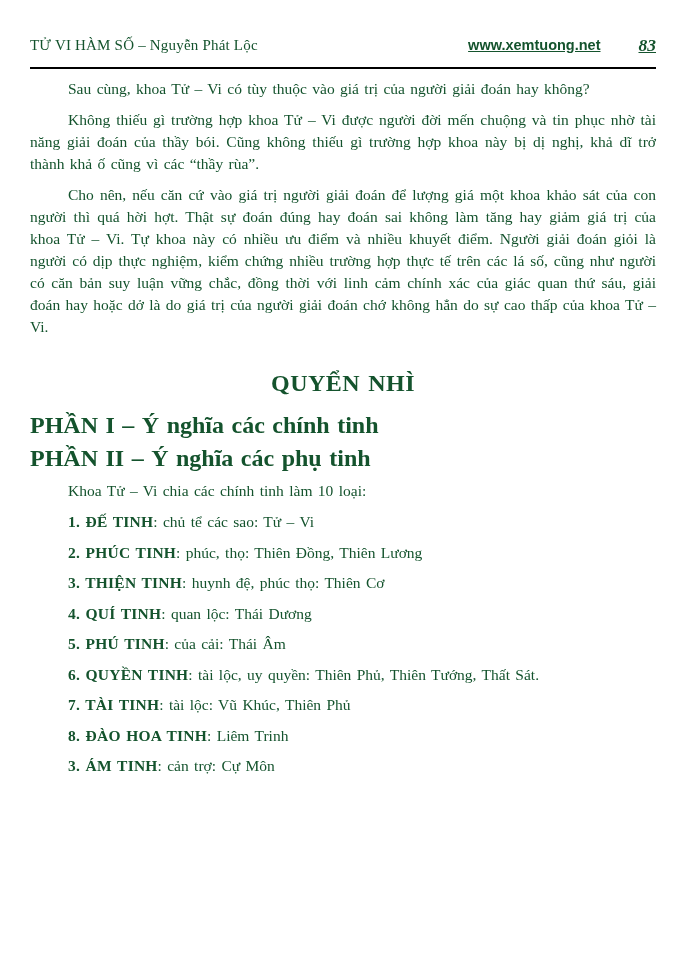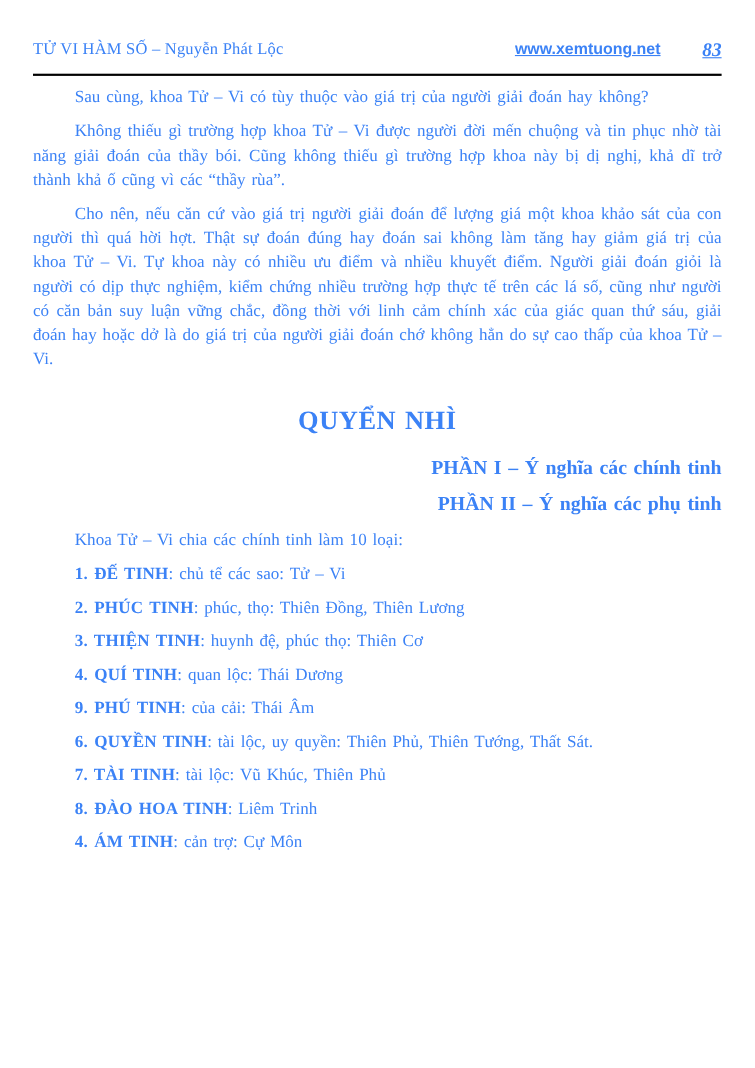--- a/index.html
+++ b/index.html
@@ -6,21 +6,21 @@
   body {
     width: 686px; height: 971px;
     background: #ffffff;
     overflow: hidden;
   }
   .page {
     box-sizing: border-box;
     width: 686px; height: 971px;
     padding: 34px 30px 0 30px;
     font-family: "Liberation Serif", "DejaVu Serif", serif;
-    color: #3b82f6;
+    color: #14532d;
     font-size: 15.5px;
     line-height: 22px;
   }
   .page-header {
     display: flex;
     justify-content: space-between;
     align-items: baseline;
   }
   .book-title { font-size: 15px; letter-spacing: 0.2px; white-space: nowrap; }
   .header-right { display: flex; align-items: center; gap: 38px; text-decoration: underline; }
@@ -54,23 +54,23 @@
   .h-volume {
     font-size: 24px;
     font-weight: bold;
     text-align: center;
     text-indent: 0;
     line-height: 30px;
     margin: 30px 0 16px 0;
     letter-spacing: 0.5px;
   }
   .h-part {
-    font-size: 18px;
+    font-size: 24px;
     font-weight: bold;
-    text-align: right;
+    text-align: left;
     text-indent: 0;
     line-height: 22px;
     margin: 11px 0;
   }
   .h-class {
     font-size: 15px;
     font-weight: bold;
     text-align: center;
     text-indent: 0;
     line-height: 21px;
@@ -126,25 +126,25 @@
   <div>
 
       <p class="star-item"><b>1. ĐẾ TINH</b><span>: chủ tể các sao: Tử – Vi</span></p>
 
       <p class="star-item"><b>2. PHÚC TINH</b><span>: phúc, thọ: Thiên Đồng, Thiên Lương</span></p>
 
       <p class="star-item"><b>3. THIỆN TINH</b><span>: huynh đệ, phúc thọ: Thiên Cơ</span></p>
 
       <p class="star-item"><b>4. QUÍ TINH</b><span>: quan lộc: Thái Dương</span></p>
 
-      <p class="star-item"><b>9. PHÚ TINH</b><span>: của cải: Thái Âm</span></p>
+      <p class="star-item"><b>5. PHÚ TINH</b><span>: của cải: Thái Âm</span></p>
 
       <p class="star-item"><b>6. QUYỀN TINH</b><span>: tài lộc, uy quyền: Thiên Phủ, Thiên Tướng, Thất Sát.</span></p>
 
       <p class="star-item"><b>7. TÀI TINH</b><span>: tài lộc: Vũ Khúc, Thiên Phủ</span></p>
 
       <p class="star-item"><b>8. ĐÀO HOA TINH</b><span>: Liêm Trinh</span></p>
 
-      <p class="star-item"><b>4. ÁM TINH</b><span>: cản trợ: Cự Môn</span></p>
+      <p class="star-item"><b>3. ÁM TINH</b><span>: cản trợ: Cự Môn</span></p>
 
     </div>
 
 </div>
 
 </body></html>

